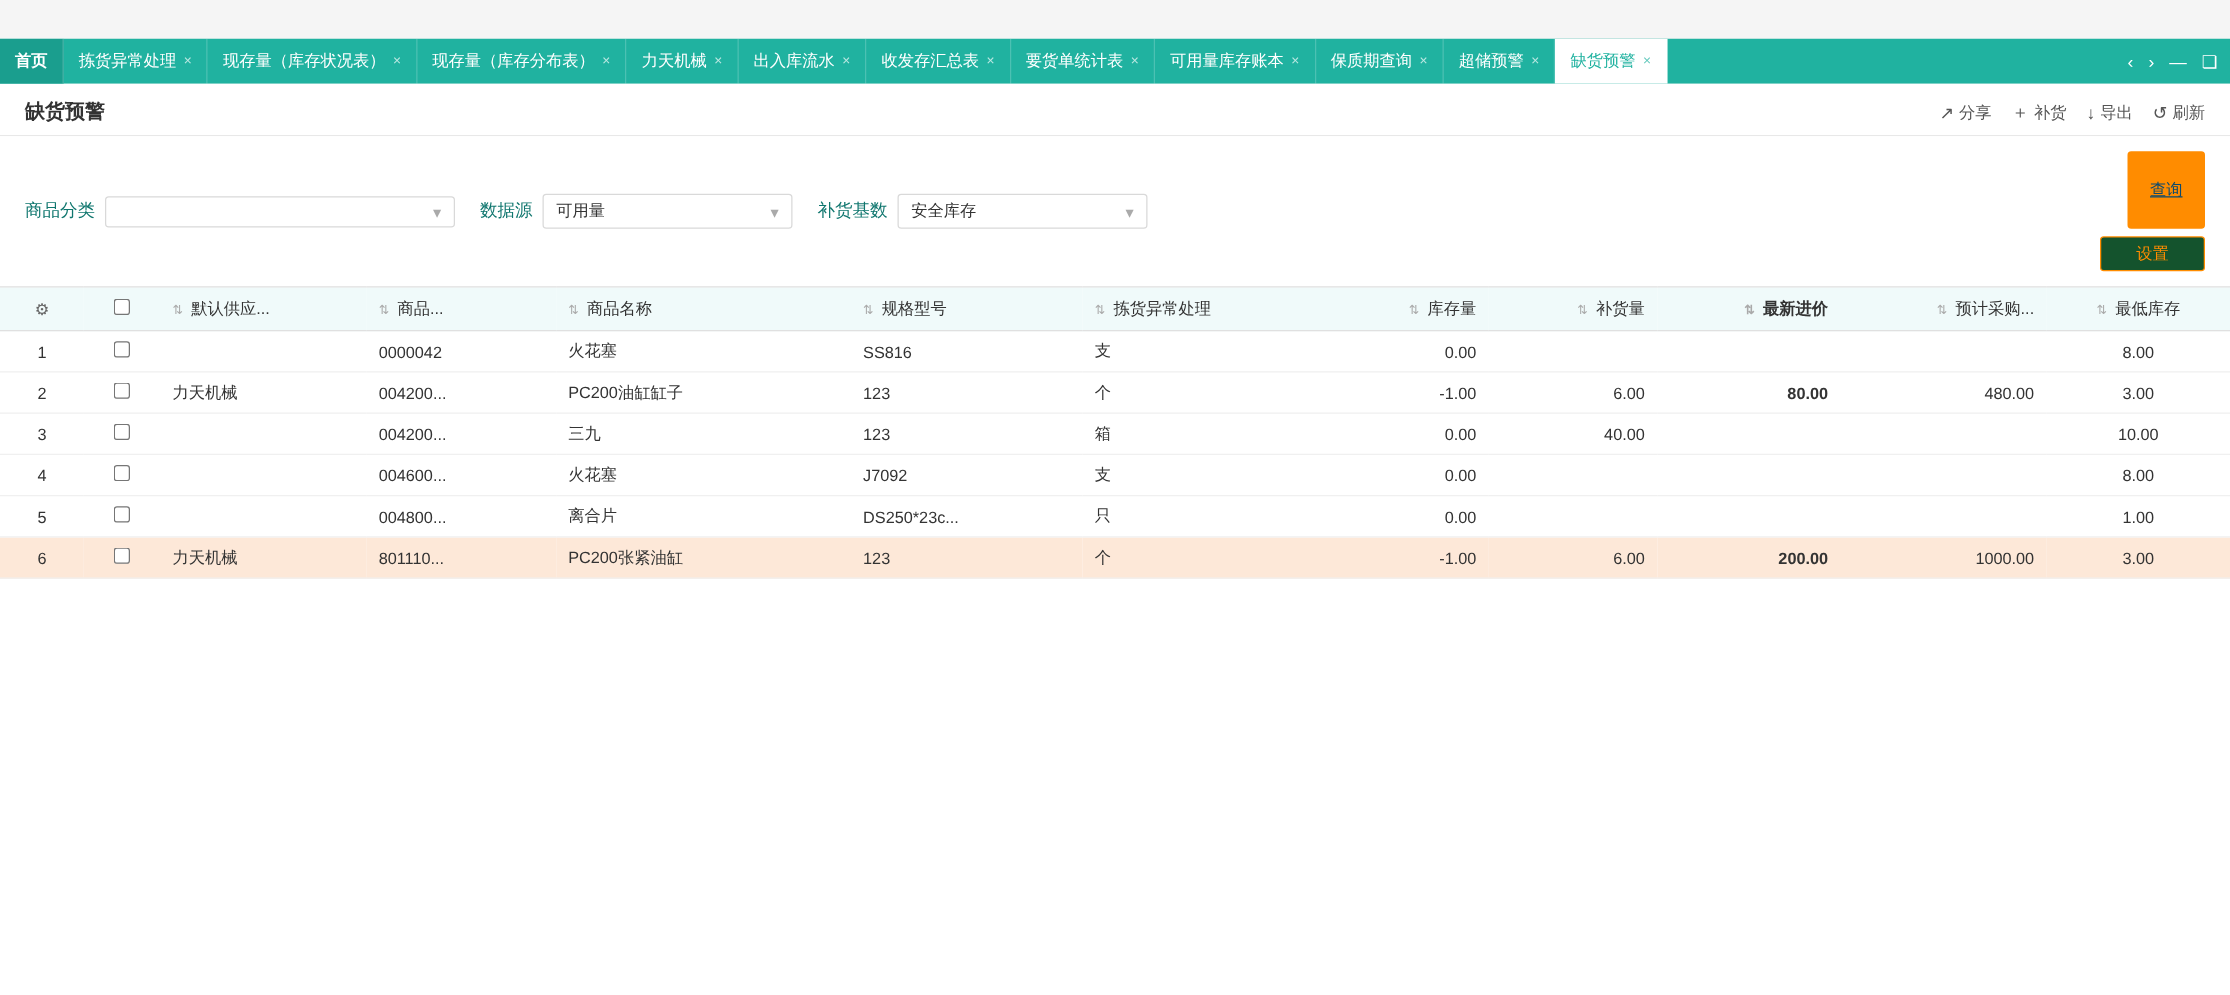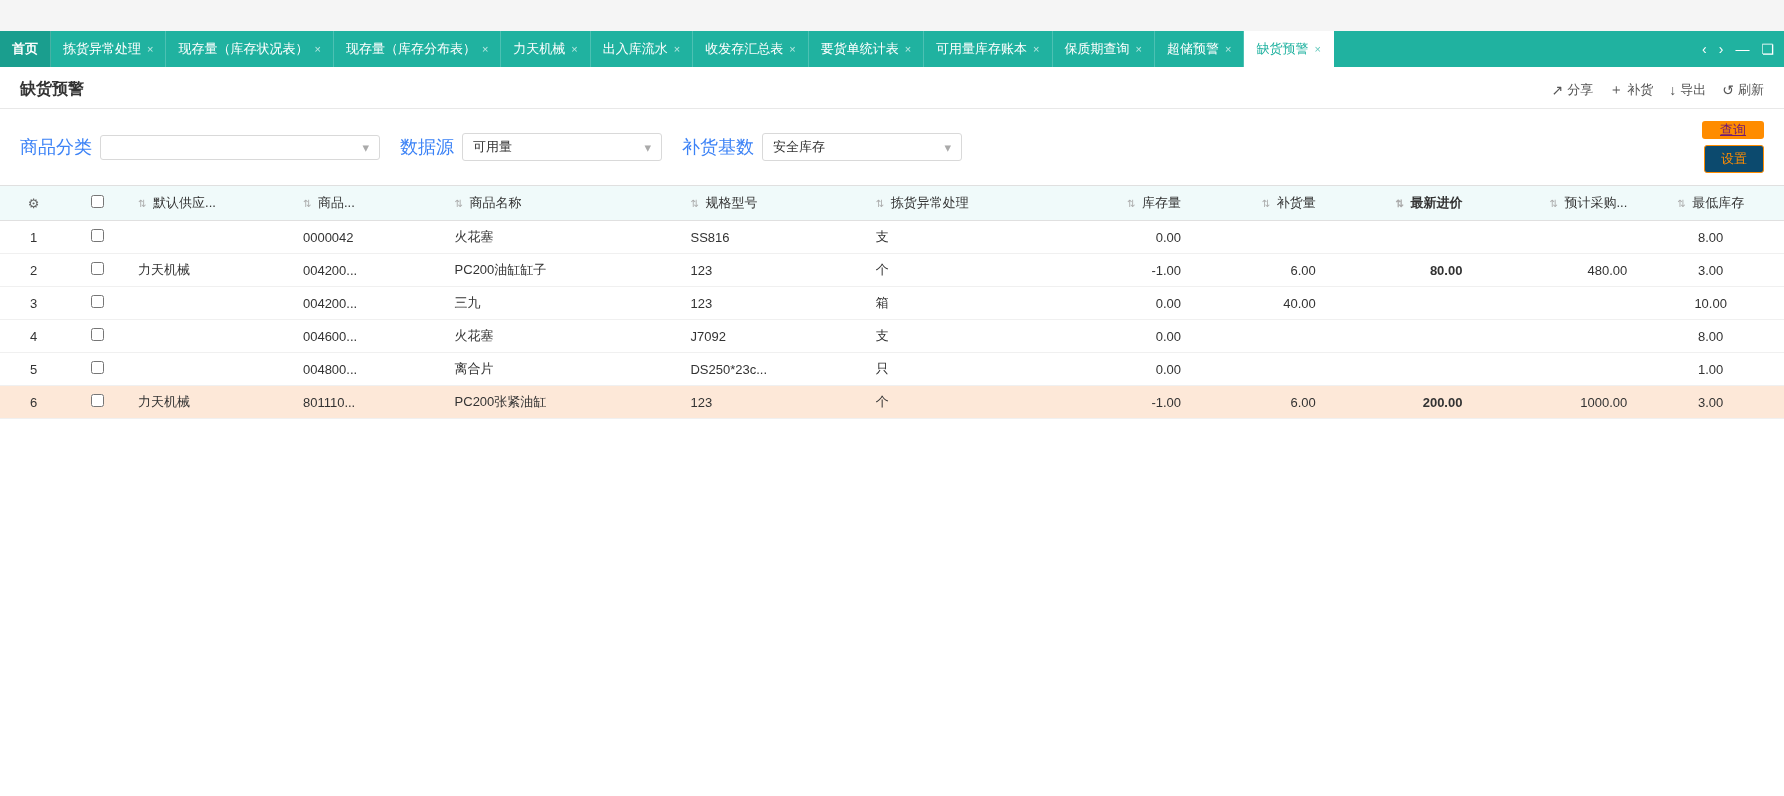--- a/index.html
+++ b/index.html
@@ -97,23 +97,23 @@
       padding: 12px 20px;
       gap: 20px;
       background: #fff;
     }
     .filter-group {
       display: flex;
       align-items: center;
       gap: 8px;
     }
     .filter-label {
-      color: #3b82f6;
+      color: #0f766e;
       white-space: nowrap;
-      font-size: 18px;
+      font-size: 14px;
     }
     .filter-select {
       display: flex;
       align-items: center;
       border: 1px solid #d9d9d9;
       border-radius: 3px;
       padding: 4px 10px;
       min-width: 200px;
       background: #fff;
       cursor: pointer;
@@ -131,34 +131,34 @@
     }
     .filter-actions {
       margin-left: auto;
       display: flex;
       flex-direction: column;
       gap: 6px;
       align-items: flex-end;
     }
     .btn-query {
       background: #ff8c00;
-      color: #701a75;
+      color: #0c4a6e;
       border: none;
       border-radius: 3px;
-      padding: 0 18px;
+      padding: 22px 18px;
       cursor: pointer;
       font-size: 13px;
       text-decoration: underline;
     }
     .btn-settings {
-      background: #0c4a6e;
+      background: #14532d;
       color: #ff8c00;
       border: 1px solid #ff8c00;
       border-radius: 3px;
-      padding: 4px 16px;
+      padding: 4px 28px;
       cursor: pointer;
       font-size: 13px;
     }
 
     
     .table-container {
       padding: 0 0 20px 0;
     }
     table {
       width: 100%;

